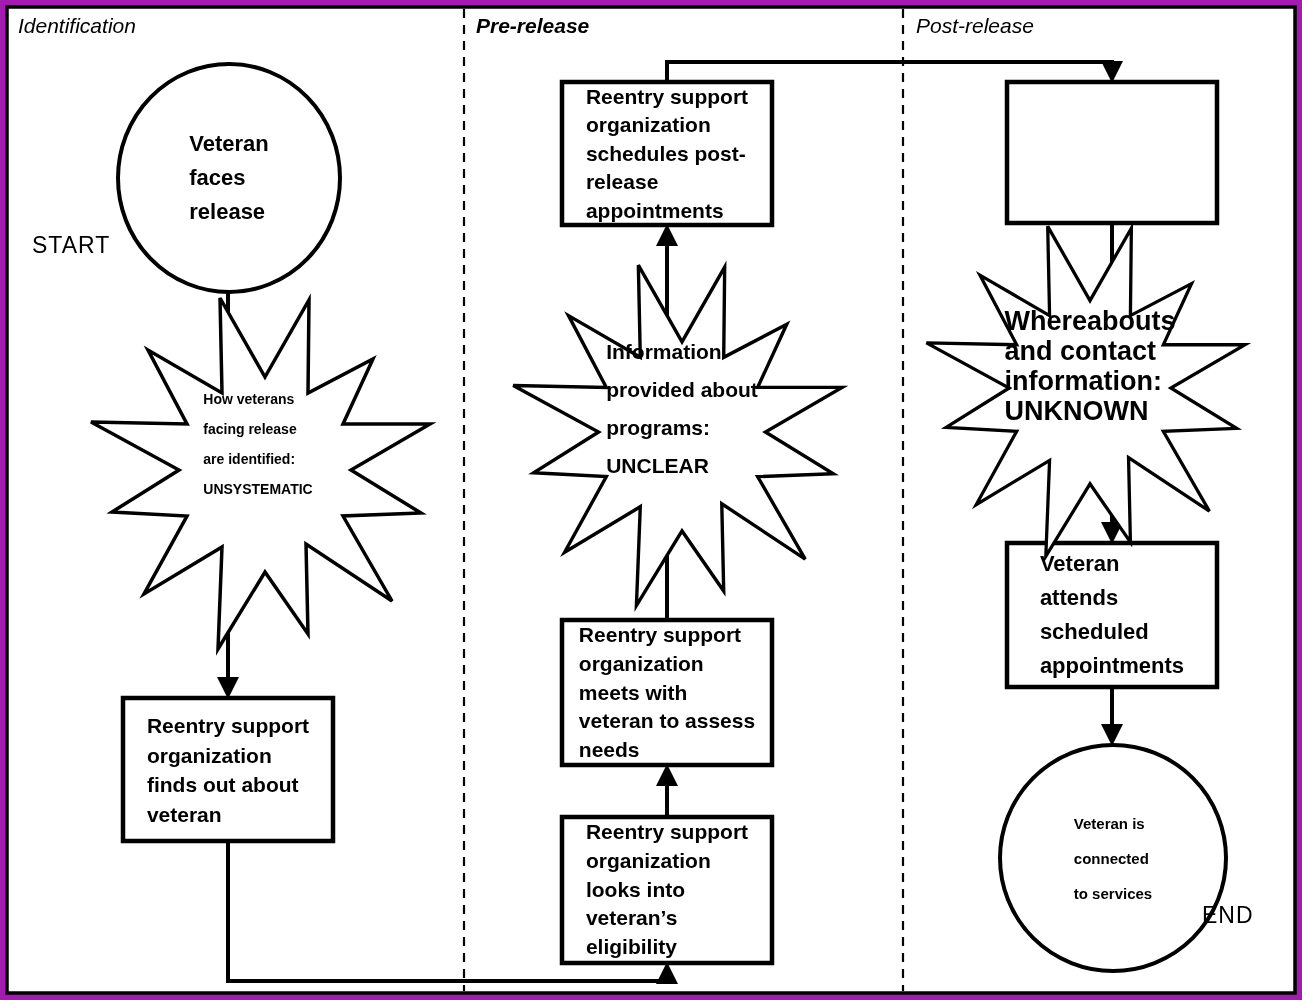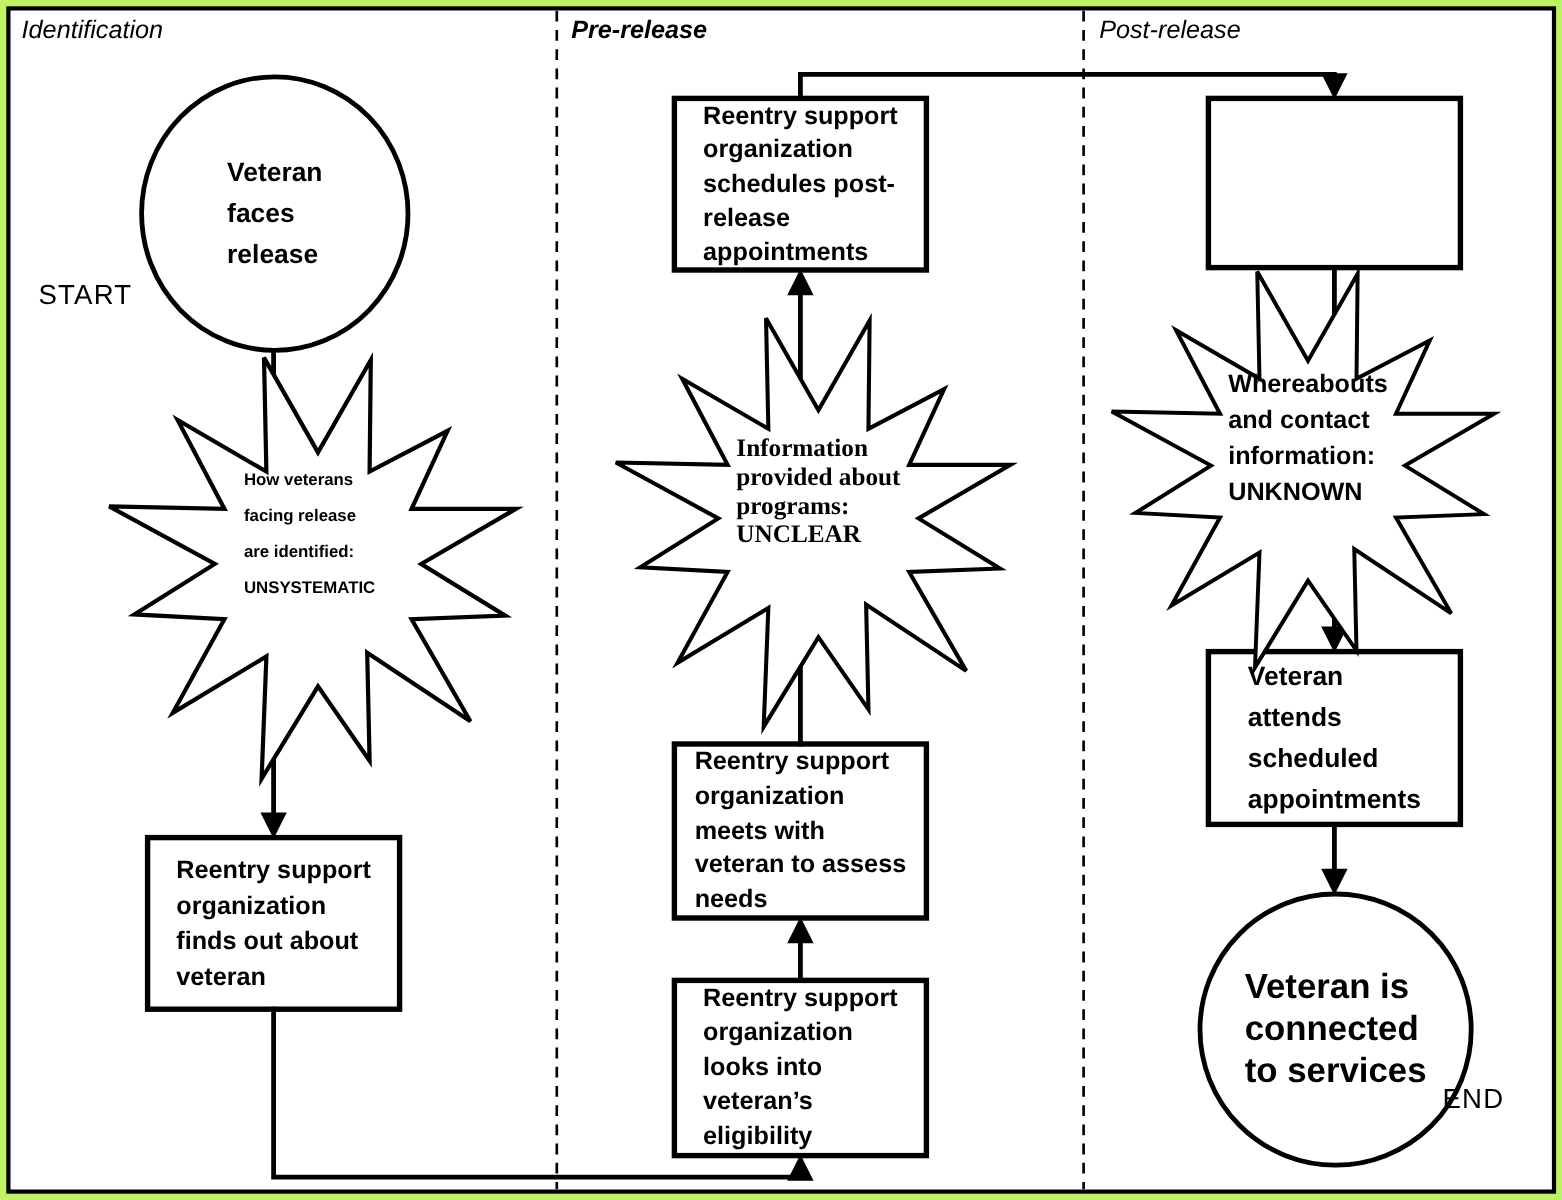--- a/index.html
+++ b/index.html
@@ -2,21 +2,21 @@
 <html><head>
 <meta charset="utf-8">
 <style>
   * { margin: 0; padding: 0; box-sizing: border-box; }
   html, body { background: #ffffff; }
   body { font-family: "Liberation Sans", sans-serif; color: #000; }
   .stage {
     position: relative;
     width: 1302px;
     height: 1000px;
-    background: #bef264;
+    background: #a21caf;
     overflow: hidden;
   }
   .stage svg { position: absolute; left: 0; top: 0; }
   .label {
     position: absolute;
     display: flex;
     align-items: center;
     justify-content: center;
     text-align: left;
     white-space: pre-line;
@@ -112,45 +112,45 @@
 organization
 finds out about
 veteran</div>
 
   <div class="label" style="left:566px; top:84px; width:202px; height:140px; font-size:21px; line-height:28.5px;">Reentry support
 organization
 schedules post-
 release
 appointments</div>
 
-  <div class="label" style="left:572px; top:348px; width:220px; height:122px; font-size:21px; line-height:24px;font-family:Liberation Serif, serif;">Information
+  <div class="label" style="left:572px; top:348px; width:220px; height:122px; font-size:21px; line-height:38px;">Information
 provided about
 programs:
 UNCLEAR</div>
 
   <div class="label" style="left:566px; top:622px; width:202px; height:142px; font-size:21px; line-height:28.8px;">Reentry support
 organization
 meets with
 veteran to assess
 needs</div>
 
   <div class="label" style="left:566px; top:819px; width:202px; height:142px; font-size:21px; line-height:28.8px;">Reentry support
 organization
 looks into
 veteran’s
 eligibility</div>
 
 
-  <div class="label" style="left:980px; top:305px; width:220px; height:122px; font-size:21px; line-height:30px;">Whereabouts
+  <div class="label" style="left:980px; top:305px; width:220px; height:122px; font-size:27px; line-height:30px;">Whereabouts
 and contact
 information:
 UNKNOWN</div>
 
   <div class="label" style="left:1011px; top:547px; width:202px; height:136px; font-size:22px; line-height:34px;">Veteran
 attends
 scheduled
 appointments</div>
 
-  <div class="label" style="left:1002px; top:806px; width:222px; height:104px; font-size:29px; line-height:35px;">Veteran is
+  <div class="label" style="left:1002px; top:806px; width:222px; height:104px; font-size:15px; line-height:35px;">Veteran is
 connected
 to services</div>
 
 </div>
 
 </body></html>

